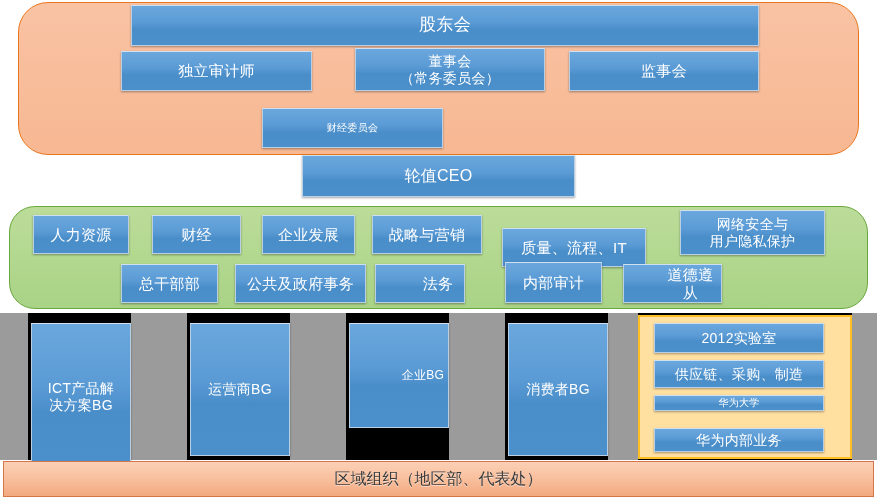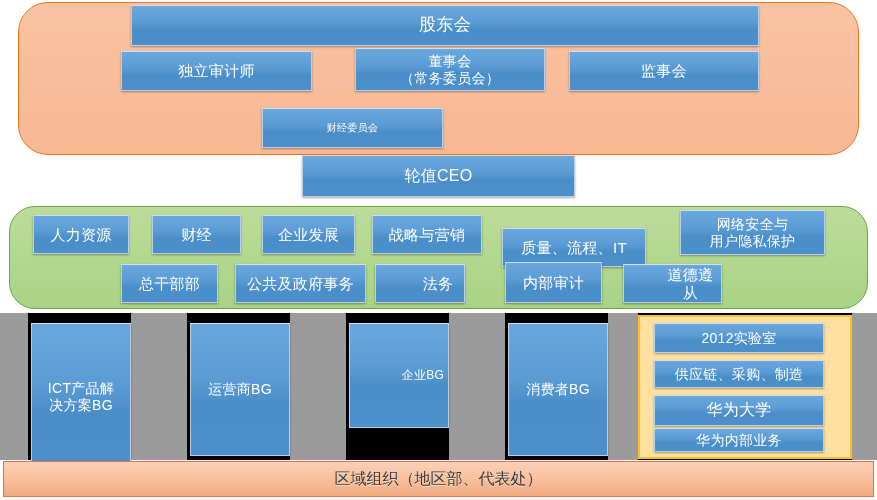--- a/index.html
+++ b/index.html
@@ -101,18 +101,18 @@
   <div class="node" style="left:31px;top:323px;width:100px;height:148px;font-size:14px;">ICT产品解
 决方案BG</div>
   <div class="node" style="left:190px;top:323px;width:100px;height:133px;font-size:14px;">运营商BG</div>
   <div class="node" style="left:349px;top:323px;width:100px;height:105px;font-size:12px;padding-left:48px;">企业BG</div>
   <div class="node" style="left:508px;top:323px;width:100px;height:133px;font-size:14px;">消费者BG</div>
 
   <div class="panel panel-yellow" style="left:638px;top:315px;width:214px;height:144px;"></div>
 
   <div class="node" style="left:654px;top:323px;width:170px;height:30px;font-size:14px;">2012实验室</div>
   <div class="node" style="left:654px;top:360px;width:170px;height:28px;font-size:14px;">供应链、采购、制造</div>
-  <div class="node" style="left:654px;top:395px;width:170px;height:31px;font-size:16px;">华为大学</div>
+  <div class="node" style="left:654px;top:395px;width:170px;height:16px;font-size:10px;">华为大学</div>
   <div class="node" style="left:654px;top:428px;width:170px;height:24px;font-size:14px;">华为内部业务</div>
 
   <div class="bottombar" style="left:3px;top:461px;width:871px;height:36px;font-size:16px;">区域组织（地区部、代表处）</div>
 
 </div>
 
 </body></html>

